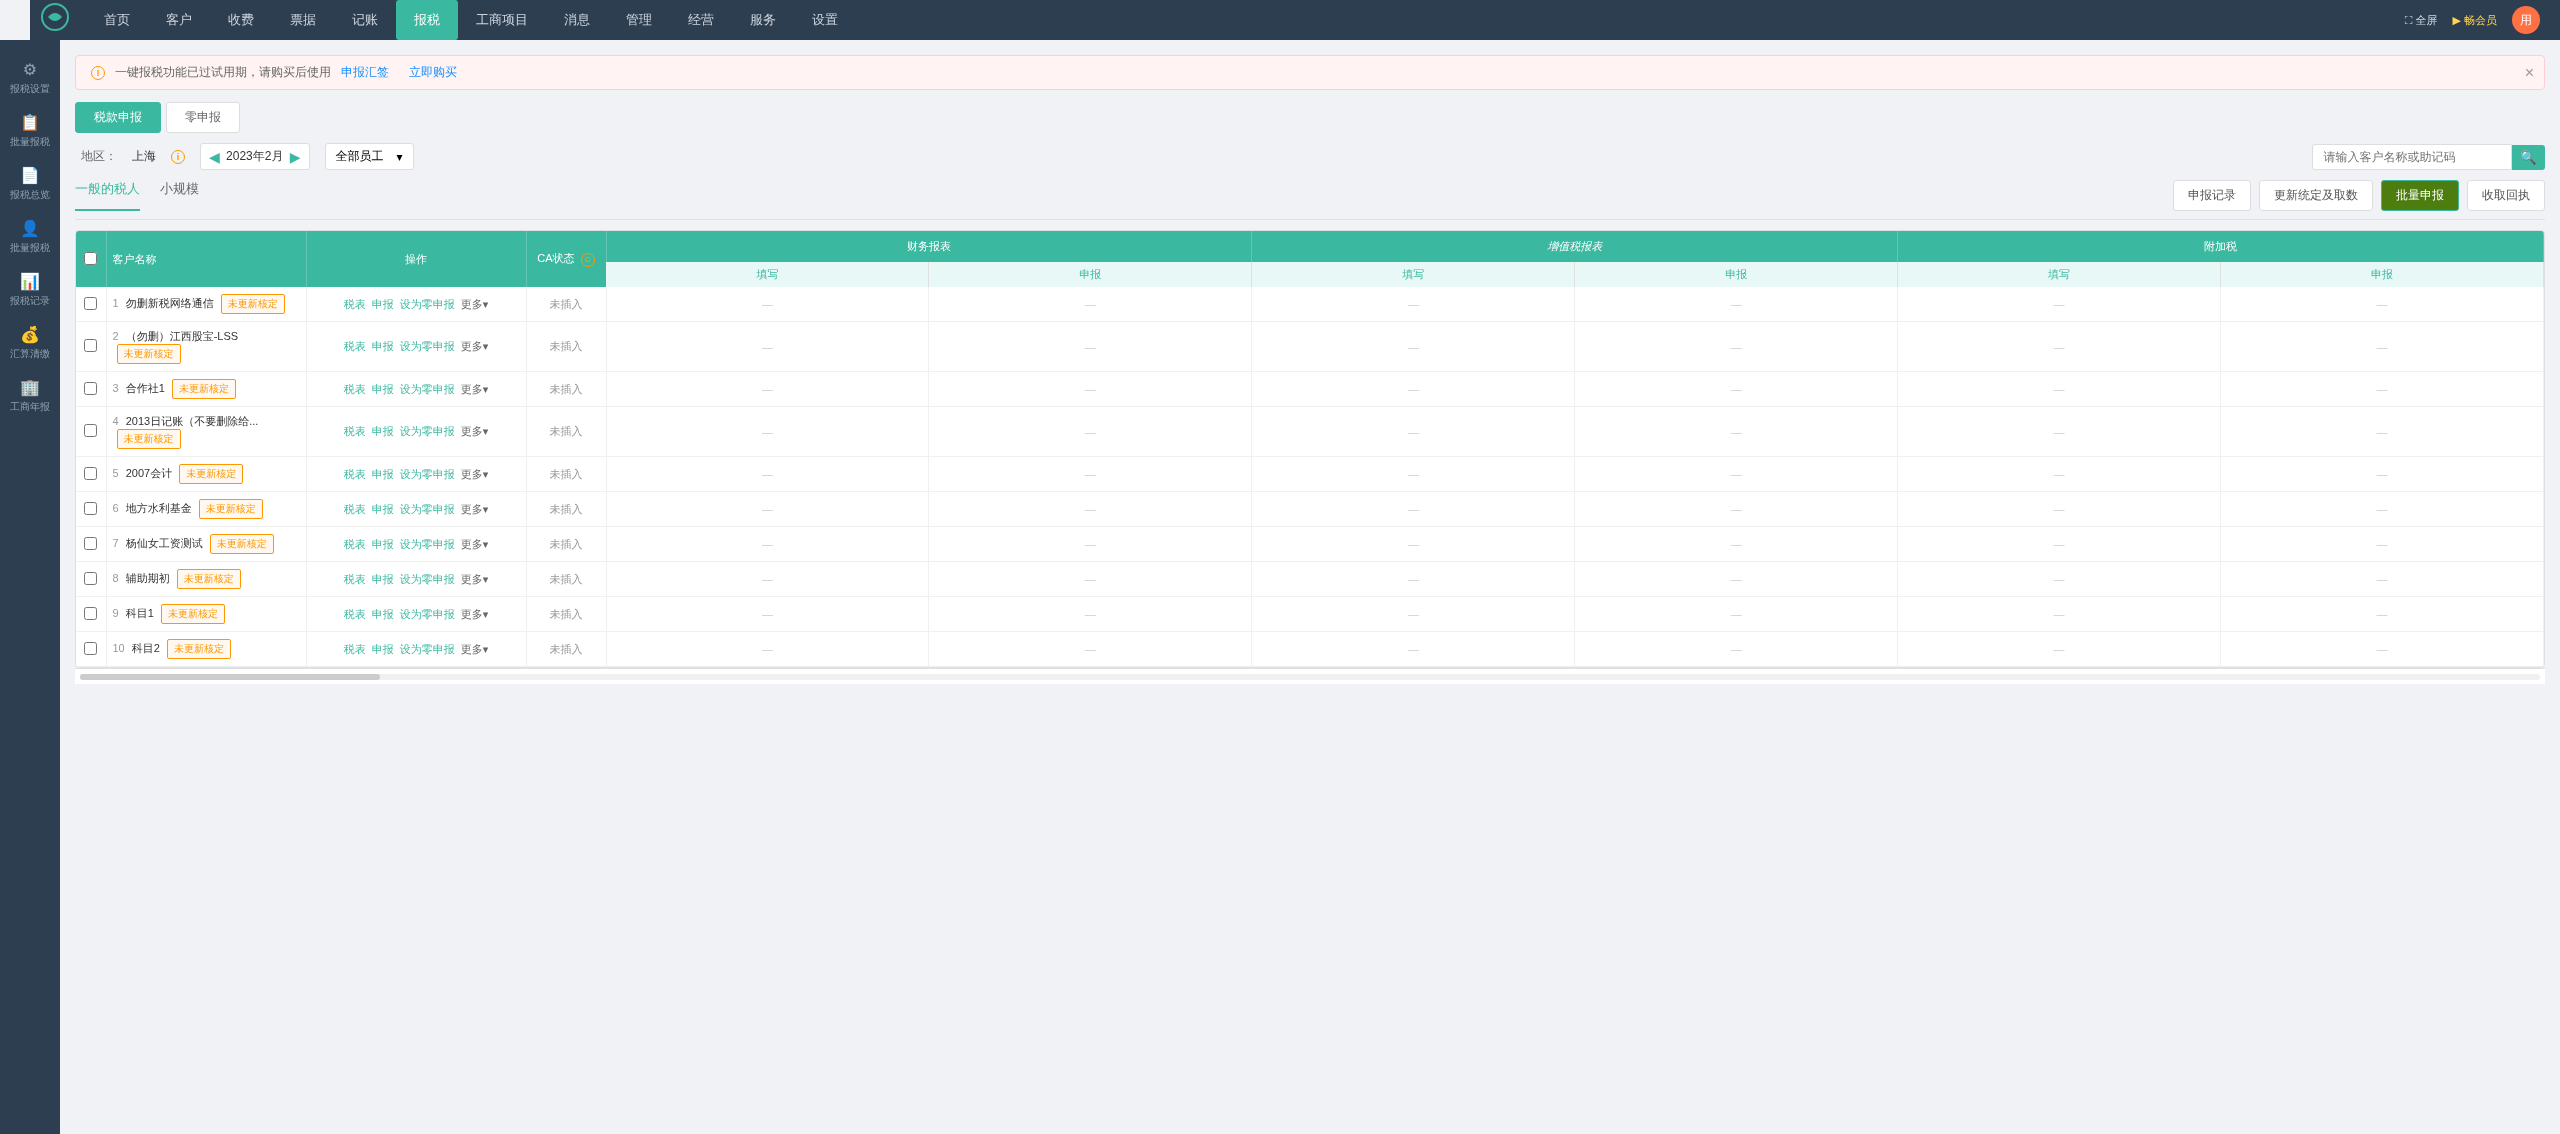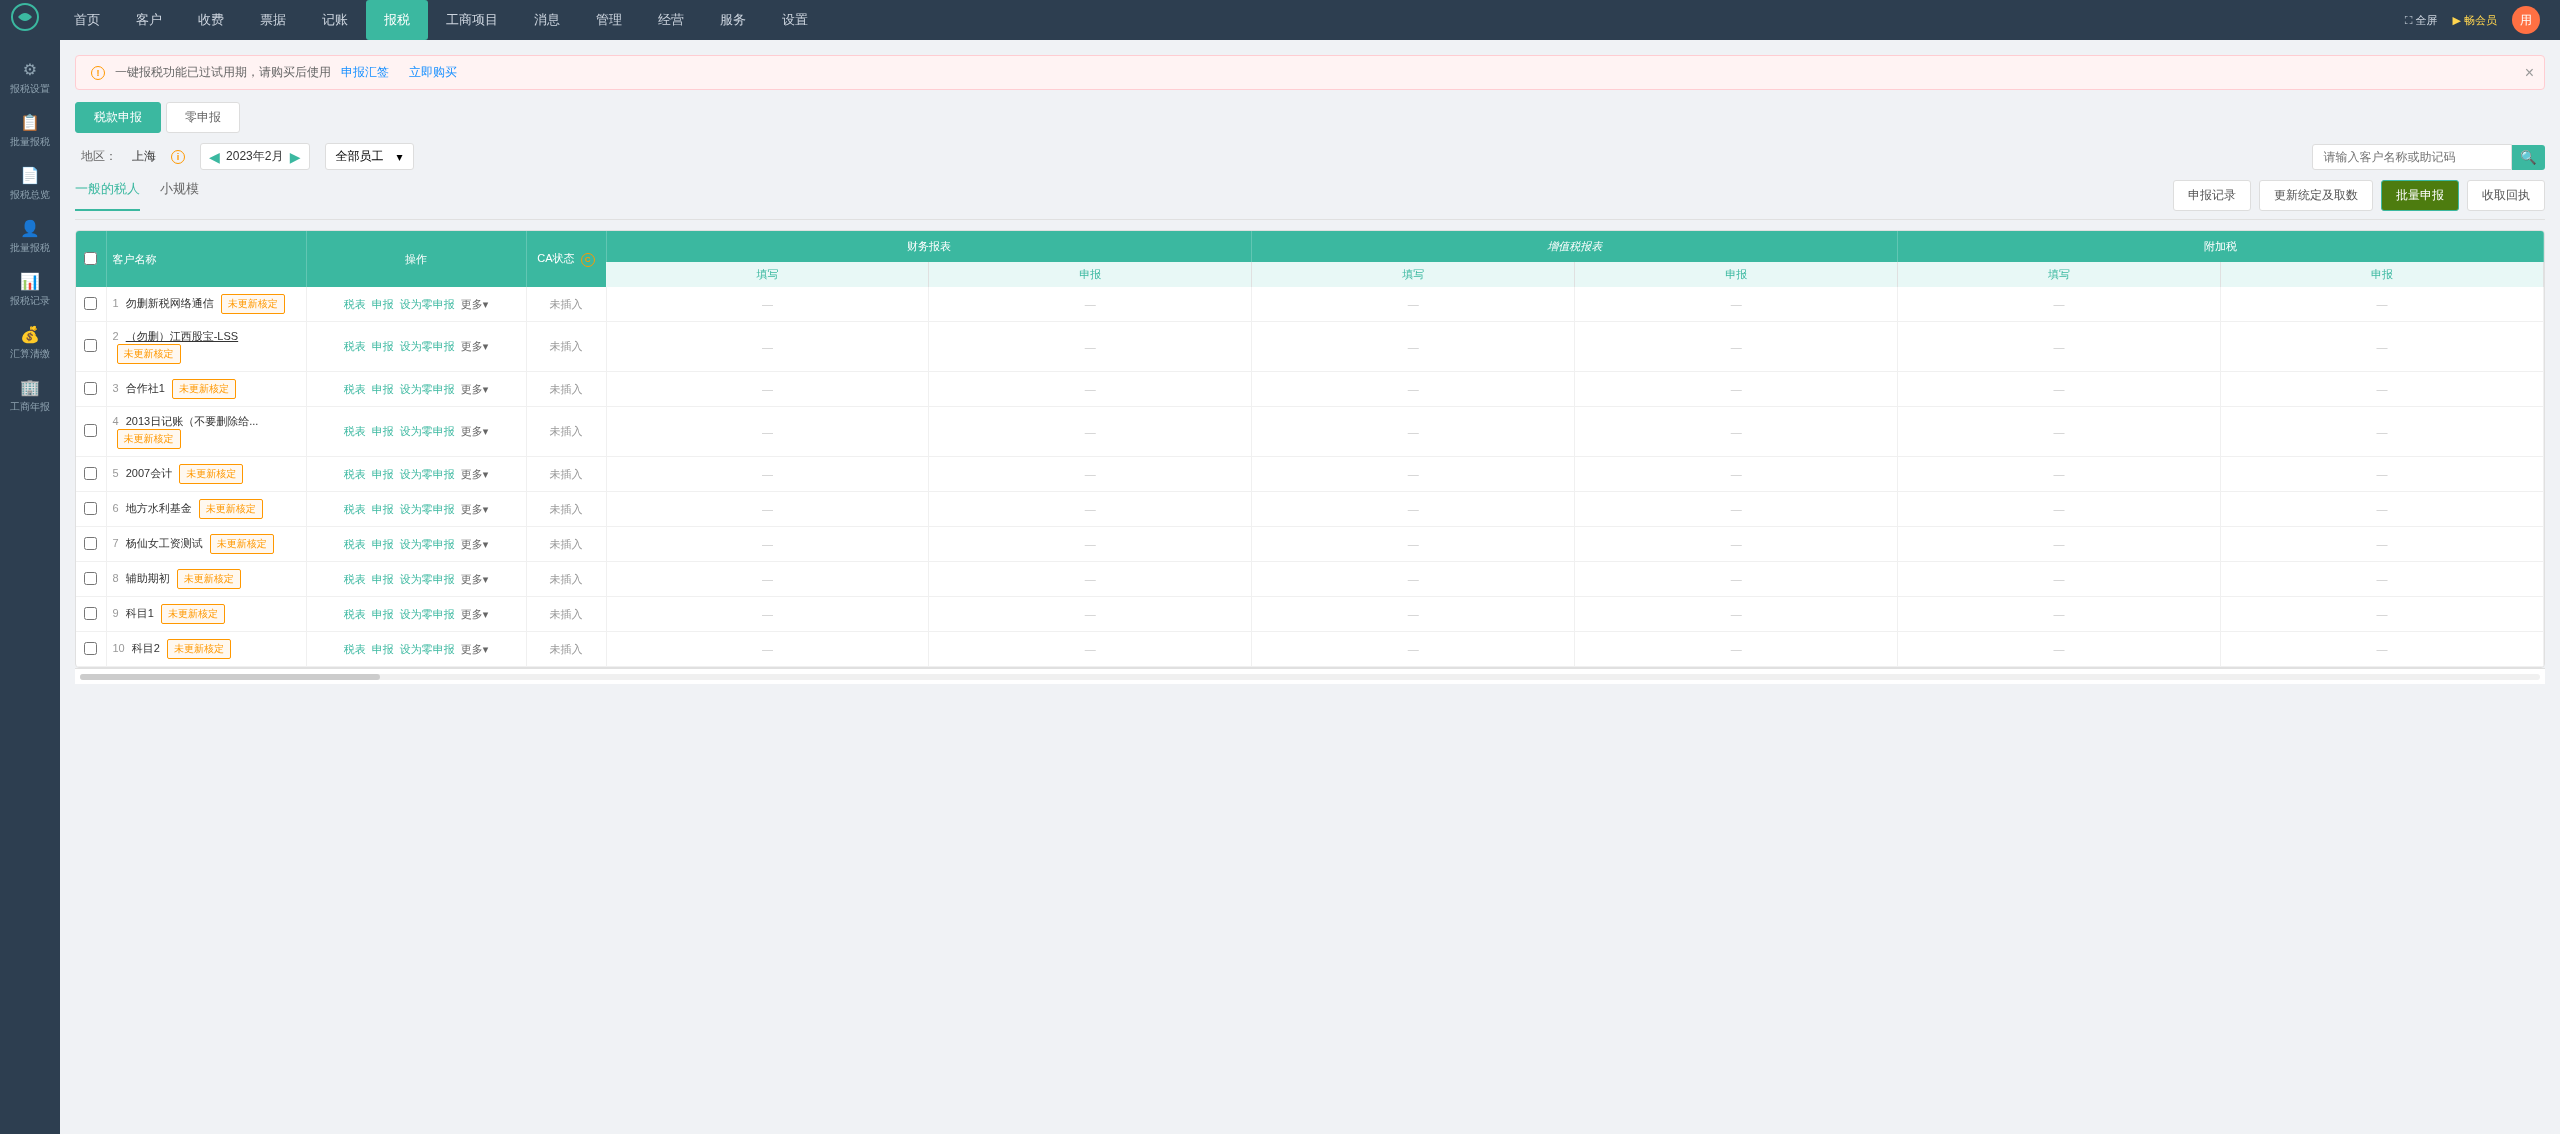--- a/index.html
+++ b/index.html
@@ -1,19 +1,19 @@
 <!DOCTYPE html>
 <html><head>
   <meta charset="utf-8">
   <style>
     * { margin: 0; padding: 0; box-sizing: border-box; }
     body { font-family: 'Microsoft YaHei', Arial, sans-serif; font-size: 12px; background: #f0f2f5; width: 2560px; min-height: 1134px; overflow-x: hidden; }
 
     
-    .top-nav { height: 40px; background: #2d3e50; display: flex; align-items: center; padding: 0 10px; position: relative; }
+    .top-nav { height: 40px; background: #2d3e50; display: flex; align-items: center; padding: 0 10px; position: relative; margin-left: 30px; }
     .top-nav .logo { width: 36px; height: 36px; margin-right: 10px; }
     .top-nav .logo svg { width: 30px; height: 30px; }
     .nav-items { display: flex; align-items: center; }
     .nav-item { color: #cdd5df; padding: 0 18px; height: 40px; display: flex; align-items: center; cursor: pointer; font-size: 13px; }
     .nav-item.active { background: #3bb8a0; color: #fff; border-radius: 3px; }
     .top-nav-right { position: absolute; right: 20px; display: flex; align-items: center; gap: 15px; color: #cdd5df; font-size: 12px; }
     .top-nav-right span { cursor: pointer; }
 
     
     .layout { display: flex; height: calc(1134px - 40px); }
@@ -256,21 +256,21 @@
       <td class="dash">—</td>
       <td class="dash">—</td>
       <td class="dash">—</td>
     </tr>
             <tr>
       <td>
         <input type="checkbox" style="">
       </td>
       <td class="left">
         <span style="color:#999;margin-right:4px;">2</span>
-        <span style="color:#333;cursor:pointer;text-decoration:underline;">（勿删）江西股宝-LSS</span>
+        <span style="color:#333;cursor:pointer;">（勿删）江西股宝-LSS</span>
         <span class="status-tag not-updated" style="margin-left:4px;">未更新核定</span>
       </td>
       <td>
         <div class="operation-btns">
           <span class="op-btn">税表</span>
           <span class="op-btn">申报</span>
           <span class="op-btn">设为零申报</span>
           <span class="op-btn more">更多▾</span>
         </div>
       </td>

